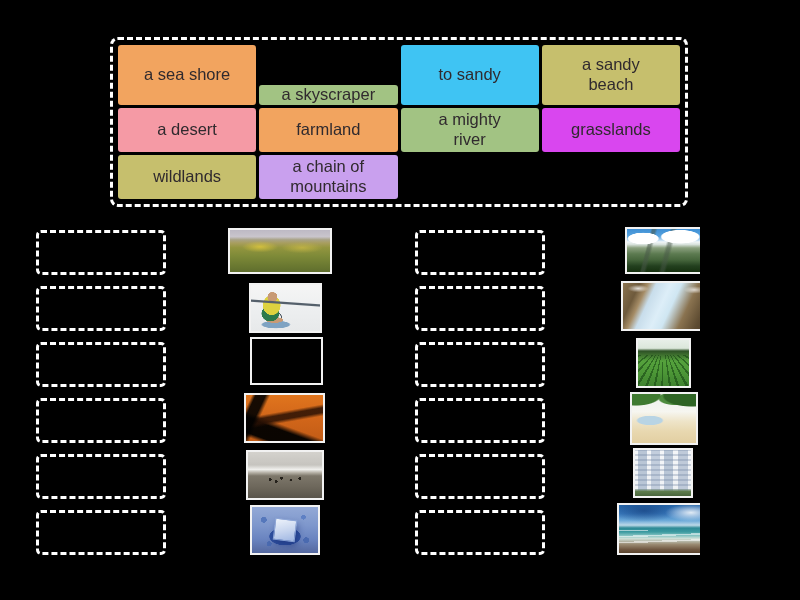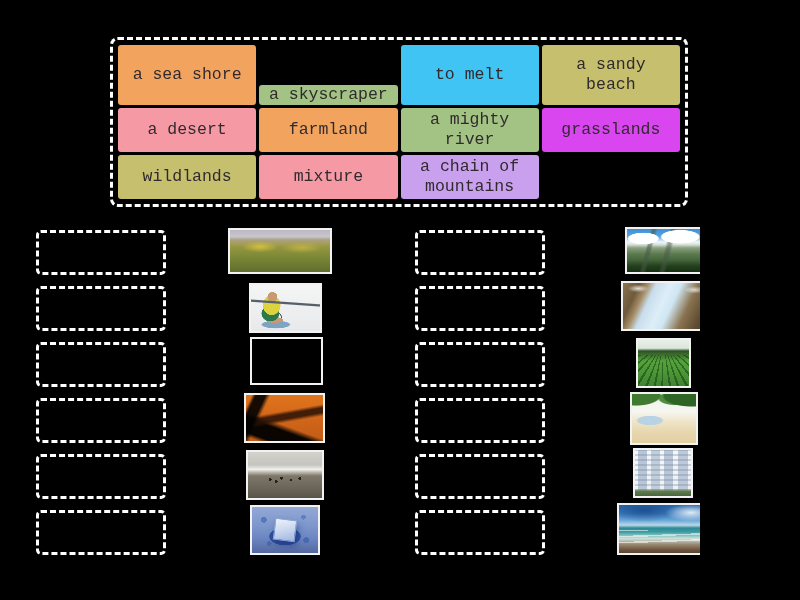--- a/index.html
+++ b/index.html
@@ -1,19 +1,19 @@
 <!DOCTYPE html>
 <html><head>
 <meta charset="utf-8">
 <style>
   * { box-sizing: border-box; margin: 0; padding: 0; }
   html, body { background: #000; }
   .stage {
     position: relative; width: 700px; height: 600px; background: #000;
-    font-family: Liberation Mono, monospace; overflow: hidden;
+    font-family: Liberation Sans, sans-serif; overflow: hidden;
   }
 
   
   .word-bank {
     position: absolute; left: 110px; top: 37px; width: 578px; height: 170px;
     border: 3px dashed #fff; border-radius: 8px; padding: 5px;
     display: grid; grid-template-columns: repeat(4, 1fr); grid-template-rows: repeat(3, 1fr);
     gap: 3px; background: #000;
   }
   .tile {
@@ -138,30 +138,29 @@
       background:repeating-linear-gradient(178deg, rgba(255,255,255,.55) 0 1.5px, transparent 1.5px 6px); }
 </style>
 </head>
 <body>
 
 <div class="stage">
 
   <div class="word-bank">
     <div class="tile" style="background: rgb(242, 164, 95);">a sea shore</div>
     <div class="tile" style="background: rgb(162, 195, 131); margin-top: 40px;">a skyscraper</div>
-    <div class="tile" style="background: rgb(63, 196, 243);">to melt</div>
+    <div class="tile" style="background: rgb(63, 196, 243);">to sandy</div>
     <div class="tile" style="background: rgb(198, 191, 109);">a sandy
 beach</div>
     <div class="tile" style="background: rgb(245, 154, 165);">a desert</div>
     <div class="tile" style="background: rgb(242, 164, 95);">farmland</div>
     <div class="tile" style="background: rgb(162, 195, 131);">a mighty
 river</div>
     <div class="tile" style="background: #d946ef;">grasslands</div>
     <div class="tile" style="background: rgb(198, 191, 109);">wildlands</div>
-    <div class="tile" style="background: rgb(245, 154, 165);">mixture</div>
     <div class="tile" style="background: rgb(201, 160, 238);">a chain of
 mountains</div>
   </div>
 
   <div class="drop-zone dzL1"></div>
   <div class="drop-zone dzL2"></div>
   <div class="drop-zone dzL3"></div>
   <div class="drop-zone dzL4"></div>
   <div class="drop-zone dzL5"></div>
   <div class="drop-zone dzL6"></div>

